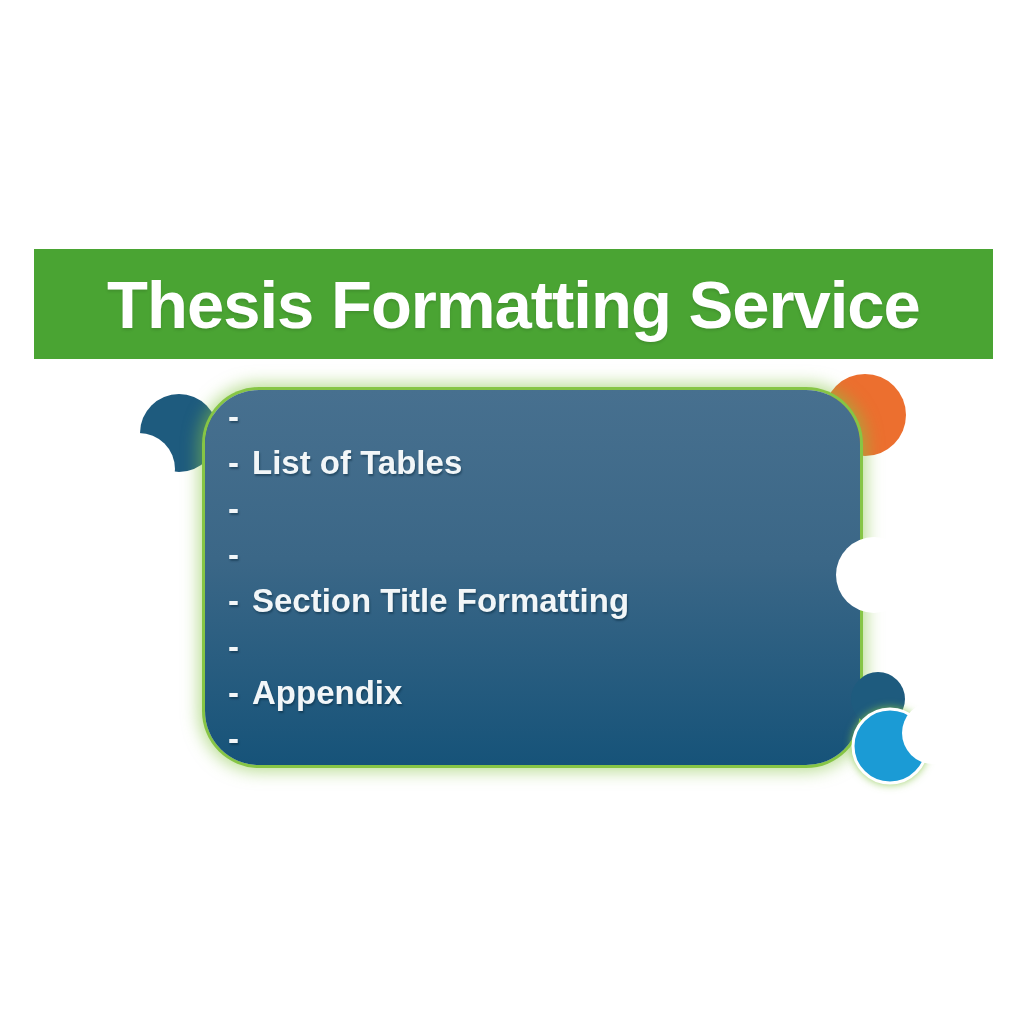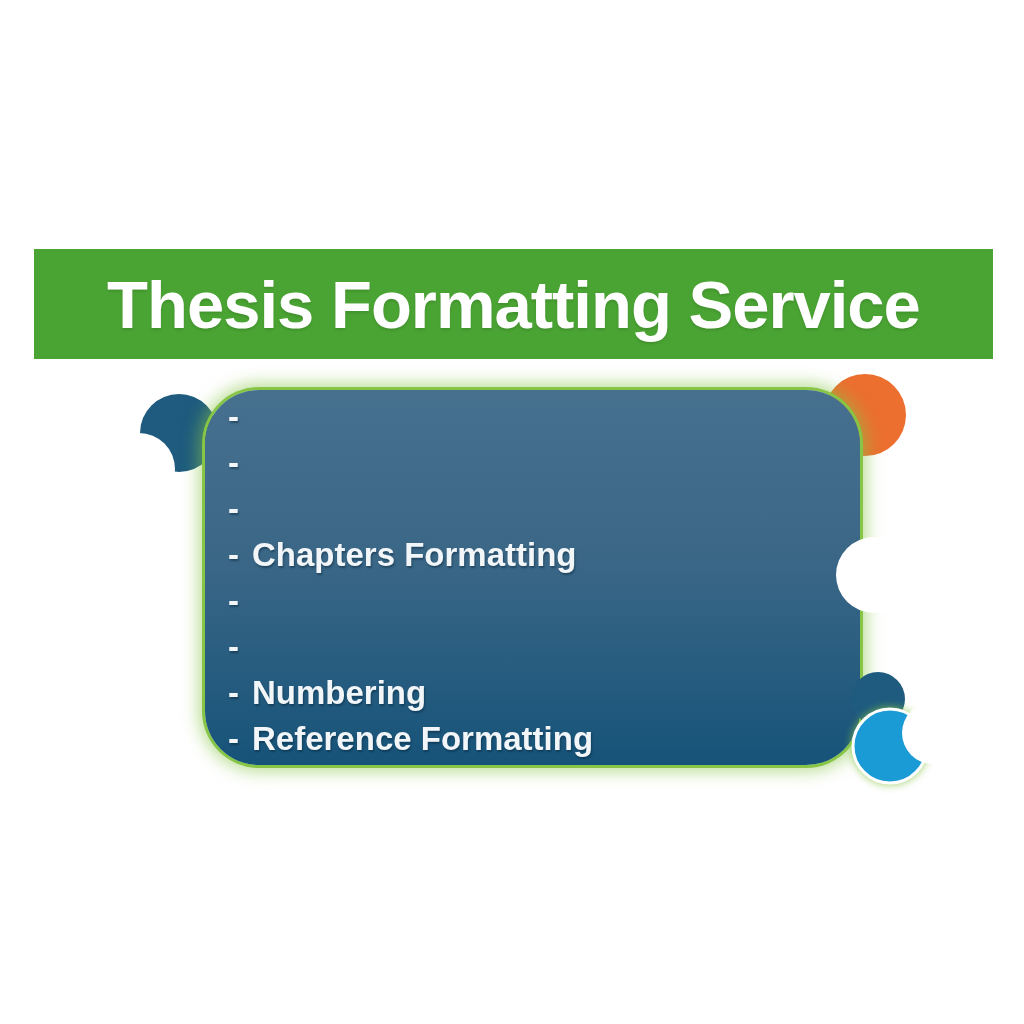--- a/index.html
+++ b/index.html
@@ -92,41 +92,41 @@
     <div class="banner-title">Thesis Formatting Service</div>
   </div>
 
   <div class="card">
     <div class="card-list">
       <div class="card-row">
         <span class="dash">-</span>
       </div>
       <div class="card-row">
         <span class="dash">-</span>
-      </div>
-      <div class="card-row">
-        <span class="dash">-</span>
-      </div>
-      <div class="card-row">
-        <span class="dash">-</span>
-        <span>Chapters Formatting</span>
+        <span>List of Tables</span>
       </div>
       <div class="card-row">
         <span class="dash">-</span>
       </div>
       <div class="card-row">
         <span class="dash">-</span>
       </div>
       <div class="card-row">
         <span class="dash">-</span>
-        <span>Numbering</span>
+        <span>Section Title Formatting</span>
       </div>
       <div class="card-row">
         <span class="dash">-</span>
-        <span>Reference Formatting</span>
+      </div>
+      <div class="card-row">
+        <span class="dash">-</span>
+        <span>Appendix</span>
+      </div>
+      <div class="card-row">
+        <span class="dash">-</span>
       </div>
     </div>
   </div>
 
   <svg class="shape-layer layer-front" viewBox="0 0 1024 1024" aria-hidden="true">
 
     <circle cx="874" cy="575" r="38" fill="#FFFFFF"></circle>
 
     <circle cx="878" cy="699" r="27" fill="#1E5B7E"></circle>
 

